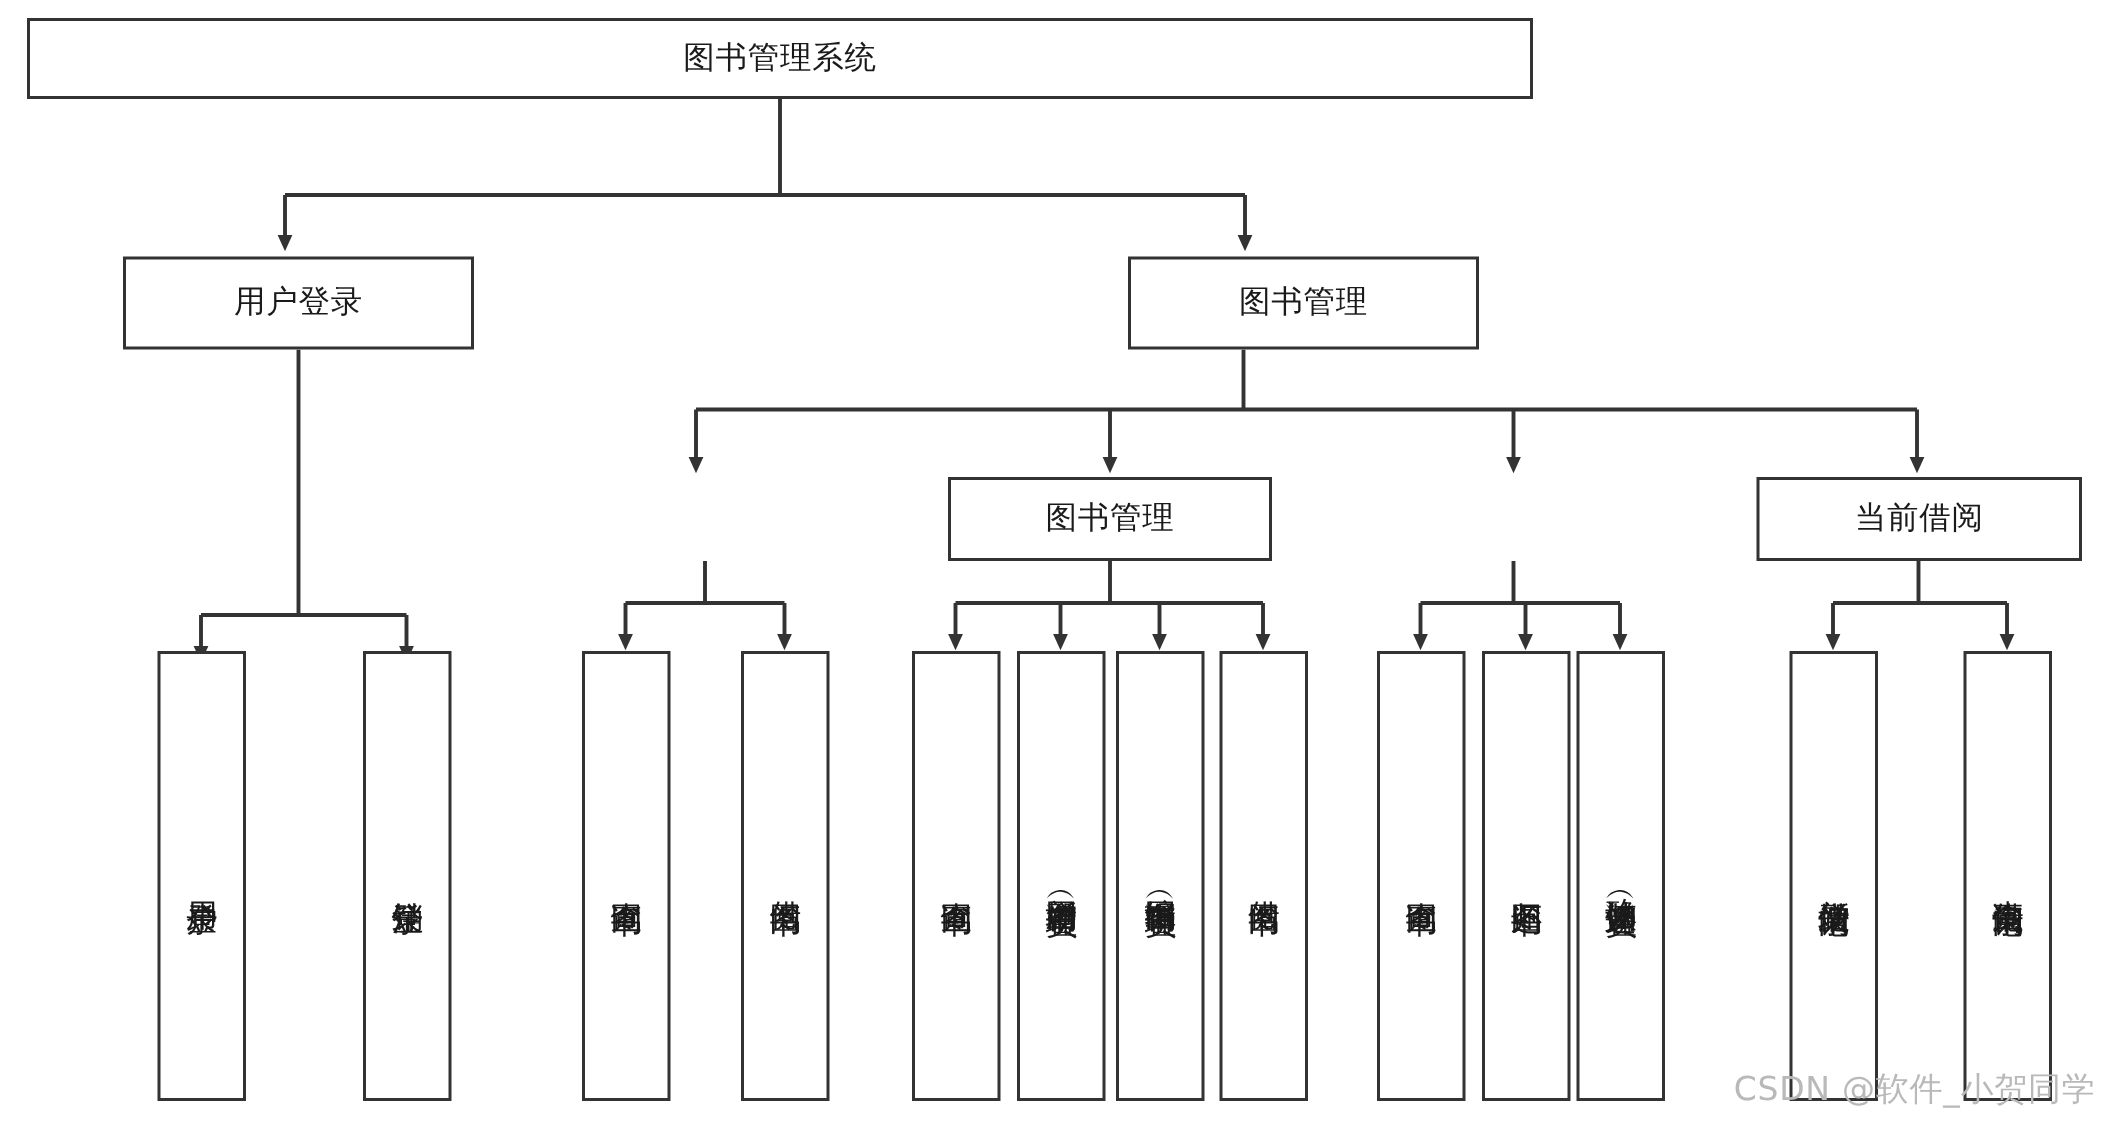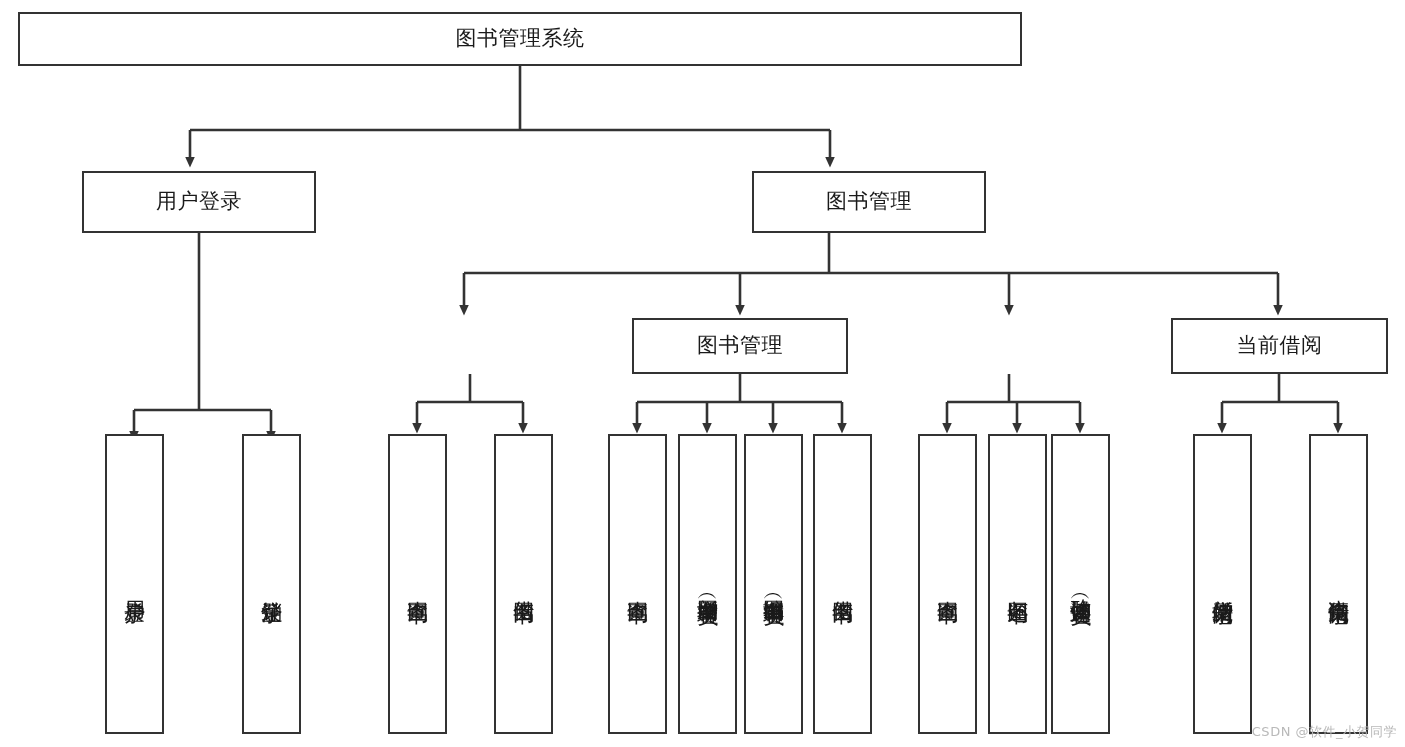--- a/index.html
+++ b/index.html
@@ -53,21 +53,21 @@
     letter-spacing: 1px;
     white-space: nowrap;
   }
   .leaf-box .node-label-v {
     margin-top: 4px;
   }
   #watermark {
     position: absolute;
     right: 8px;
     bottom: 6px;
-    font-size: 13px;
+    font-size: 22px;
     color: #b9b9b9;
     letter-spacing: 0.5px;
     white-space: nowrap;
     pointer-events: none;
   }
 </style>
 </head>
 <body>
 
 <div id="diagram-root">

